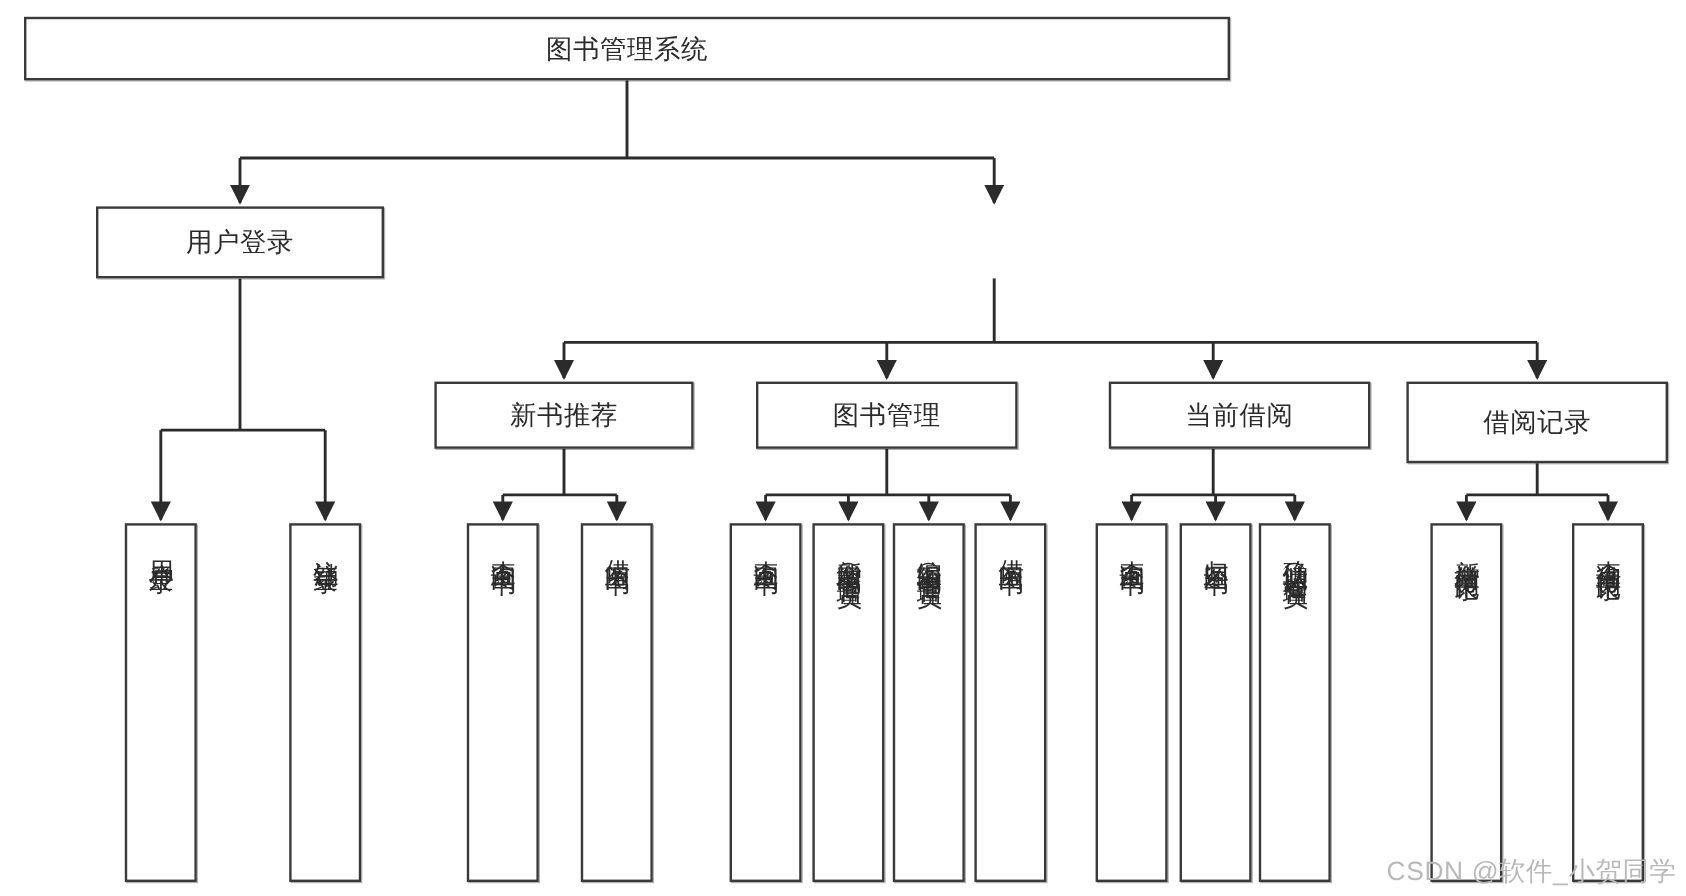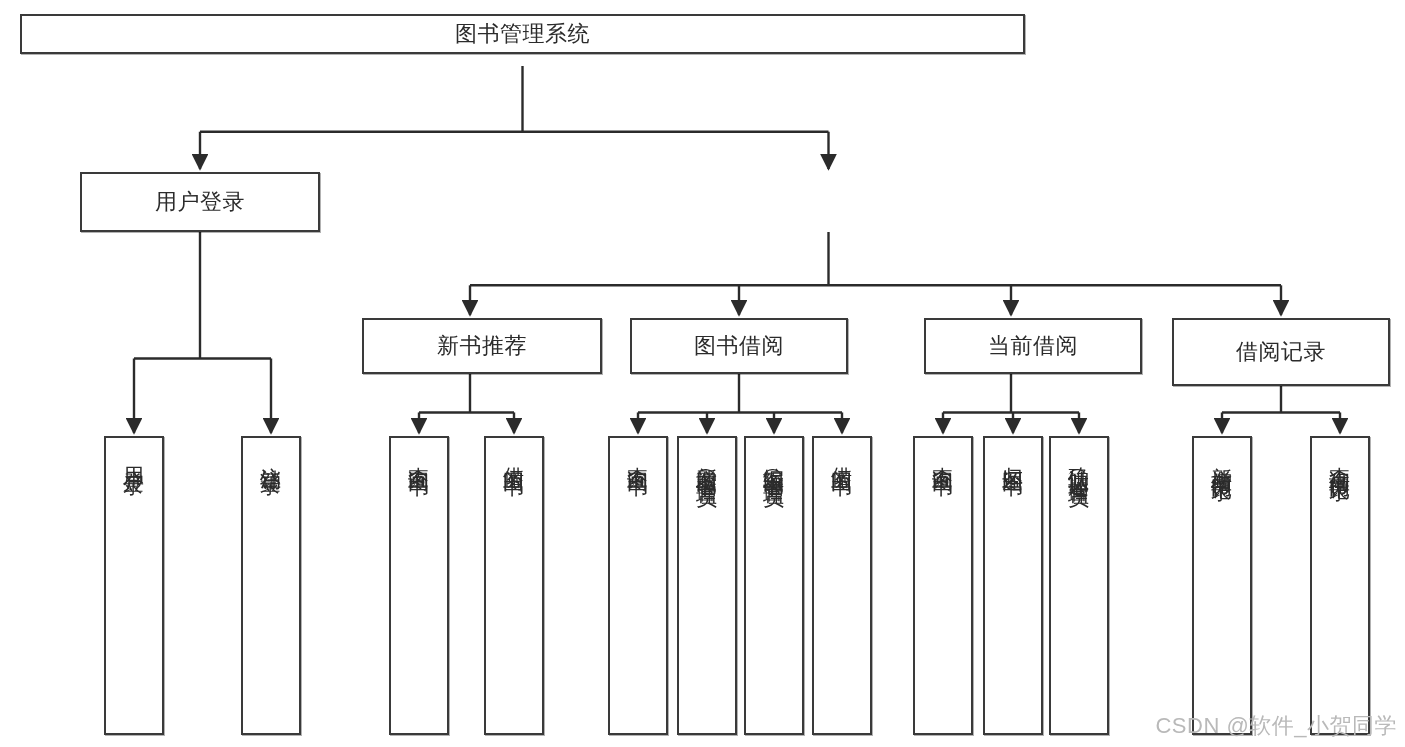--- a/index.html
+++ b/index.html
@@ -113,33 +113,33 @@
         <path d="M 943 412.44 L 943 433" marker-end="url(#arrow)"></path>
         <path d="M 1013 412.44 L 1013 433" marker-end="url(#arrow)"></path>
         <path d="M 1079 412.44 L 1079 433" marker-end="url(#arrow)"></path>
         <path d="M 1281 374 L 1281 412.44"></path>
         <path d="M 1222 412.44 L 1340 412.44"></path>
         <path d="M 1222 412.44 L 1222 433" marker-end="url(#arrow)"></path>
         <path d="M 1340 412.44 L 1340 433" marker-end="url(#arrow)"></path>
       </g>
   </svg>
 
-  <div class="node root" style="left: 20px; top: 14px; width: 1005px; height: 40px;">
+  <div class="node root" style="left: 20px; top: 14px; width: 1005px; height: 53px;">
     <span class="lbl">图书管理系统</span>
   </div>
 
   <div class="node lvl1" style="left: 80px; top: 172px; width: 240px; height: 60px;">
     <span class="lbl">用户登录</span>
   </div>
 
-  <div class="node lvl2" style="left: 362px; top: 318px; width: 240px; height: 56px;">
+  <div class="node lvl2" style="left: 362px; top: 318px; width: 216px; height: 56px;">
     <span class="lbl">新书推荐</span>
   </div>
   <div class="node lvl2" style="left: 630px; top: 318px; width: 218px; height: 56px;">
-    <span class="lbl">图书借阅</span>
+    <span class="lbl">图书管理</span>
   </div>
   <div class="node lvl2" style="left: 924px; top: 318px; width: 218px; height: 56px;">
     <span class="lbl">当前借阅</span>
   </div>
   <div class="node lvl2" style="left: 1172px; top: 318px; width: 218px; height: 68px;">
     <span class="lbl">借阅记录</span>
   </div>
 
   <div class="node vert" style="left: 104px; top: 436px; width: 60px; height: 299px;">
     <span class="lbl">用户登录</span>

